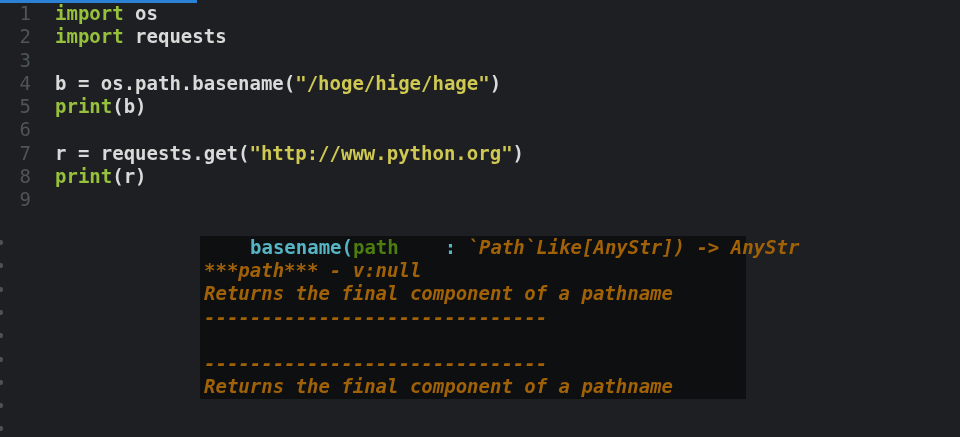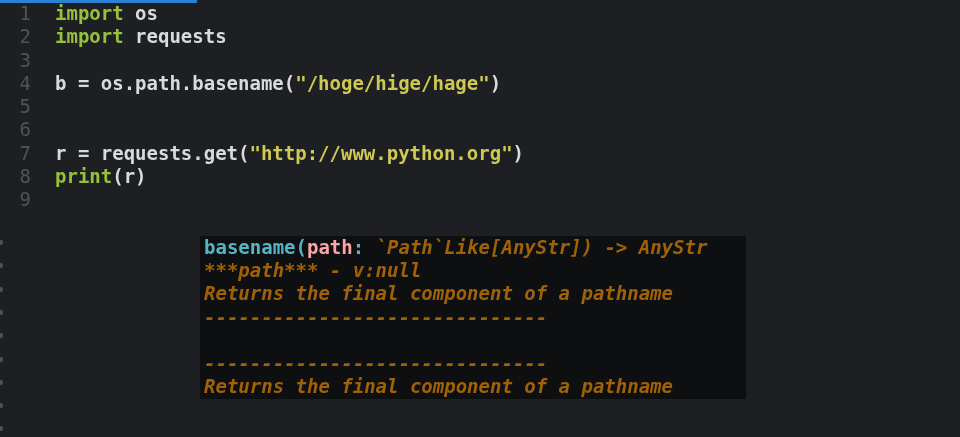--- a/index.html
+++ b/index.html
@@ -62,42 +62,42 @@
     background:#0d0f10;
     padding-left:4px;
     box-sizing:border-box;
   }
   .popup-line{
     height:23.3px;
     line-height:23.3px;
     white-space:pre;
     color:#56b5c4;
   }
-  .seg-signature{color:#56b5c4;font-weight:bold;}
-  .seg-param{color:#fca5a5;font-weight:bold;}
+  .seg-signature{color:#56b5c4;font-weight:bold;margin-left:46px;}
+  .seg-param{color:#4d7c0f;font-weight:bold;}
   .seg-italic{color:#a16207;font-weight:bold;font-style:italic;}
   .empty-line-marker{
     position:absolute;
     left:0;
     width:3px;height:5px;
     border-radius:0 2px 2px 0;
     background:#4b5154;
   }
 </style>
 </head>
 <body>
 
 <div class="editor">
   <div class="top-bar"></div>
   <div class="code-area" id="code-area">
       <div class="code-line"><span class="gutter">1</span><span class="code-text"><span class="tok-keyword">import</span><span class="tok-plain"> os</span></span></div>
       <div class="code-line"><span class="gutter">2</span><span class="code-text"><span class="tok-keyword">import</span><span class="tok-plain"> requests</span></span></div>
       <div class="code-line"><span class="gutter">3</span><span class="code-text"></span></div>
       <div class="code-line"><span class="gutter">4</span><span class="code-text"><span class="tok-plain">b = os.path.basename(</span><span class="tok-string">"/hoge/hige/hage"</span><span class="tok-plain">)</span></span></div>
-      <div class="code-line"><span class="gutter">5</span></div>
+      <div class="code-line"><span class="gutter">5</span><span class="code-text"><span class="tok-keyword">print</span><span class="tok-plain">(b)</span></span></div>
       <div class="code-line"><span class="gutter">6</span><span class="code-text"></span></div>
       <div class="code-line"><span class="gutter">7</span><span class="code-text"><span class="tok-plain">r = requests.get(</span><span class="tok-string">"http://www.python.org"</span><span class="tok-plain">)</span></span></div>
       <div class="code-line"><span class="gutter">8</span><span class="code-text"><span class="tok-keyword">print</span><span class="tok-plain">(r)</span></span></div>
       <div class="code-line"><span class="gutter">9</span><span class="code-text"></span></div>
     </div>
   <div class="hover-popup" id="hover-popup">
       <div class="popup-line"><span class="seg-signature">basename(</span><span class="seg-param">path</span><span class="seg-signature">: </span><span class="seg-italic">`Path`Like[AnyStr]) -&gt; AnyStr</span></div>
       <div class="popup-line"><span class="seg-italic">***path*** - v:null</span></div>
       <div class="popup-line"><span class="seg-italic">Returns the final component of a pathname</span></div>
       <div class="popup-line"><span class="seg-italic">------------------------------</span></div>

